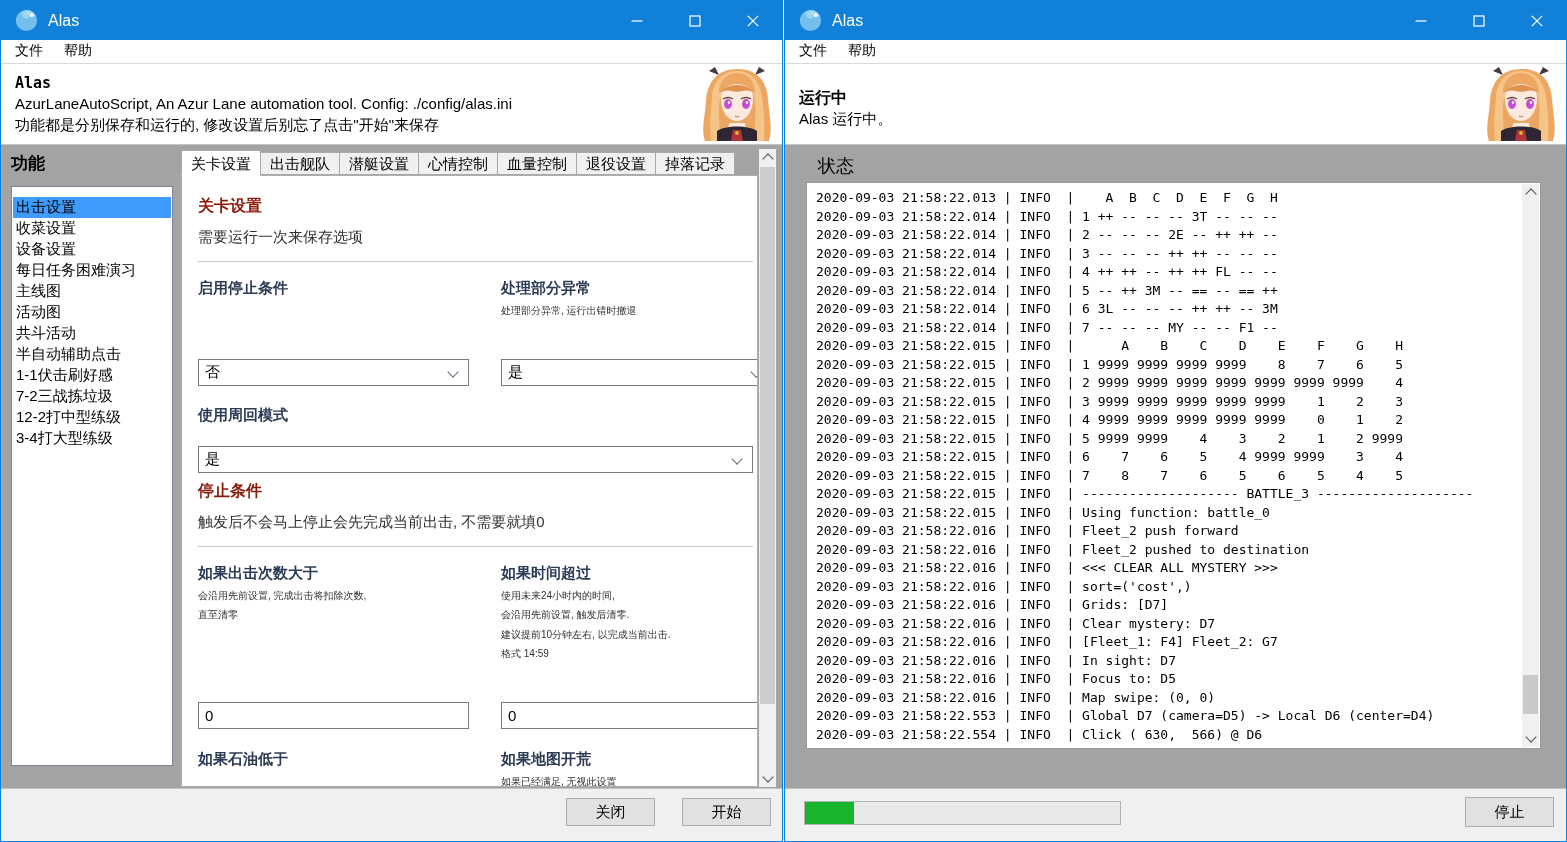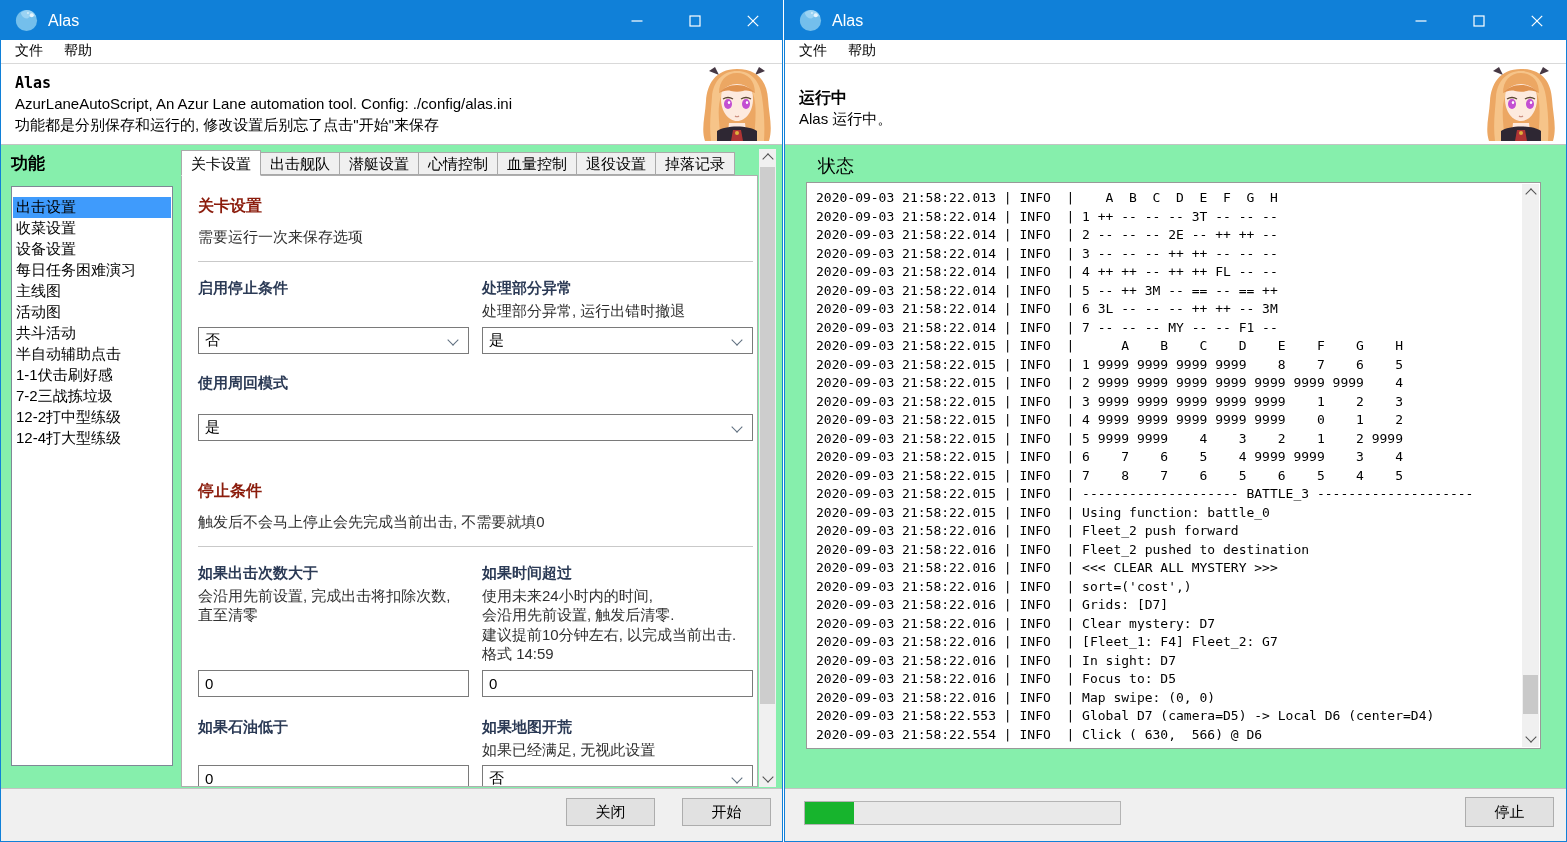--- a/index.html
+++ b/index.html
@@ -26,21 +26,21 @@
   
   .app-header{height:81px;flex:none;background:#fff;border-bottom:1px solid #c3c3c3;
               box-sizing:border-box;padding:9px 0 0 14px;position:relative;}
   .app-title-mono{font-family:"DejaVu Sans Mono","Liberation Mono",monospace;font-weight:bold;font-size:15px;line-height:20px;}
   .app-sub{font-size:15px;line-height:21px;}
   .app-note{font-size:15px;line-height:21px;}
   .run-title{font-weight:bold;font-size:16px;line-height:21px;margin-top:14px;}
   .avatar{position:absolute;right:7px;top:3px;width:76px;height:74px;}
 
   
-  .main{flex:1;position:relative;background:#86efac;overflow:hidden;}
+  .main{flex:1;position:relative;background:#a3a3a3;overflow:hidden;}
 
   
   .sidebar-title{position:absolute;left:10px;top:7px;font-size:17px;font-weight:bold;}
   .listbox{position:absolute;left:10px;top:41px;width:162px;height:580px;background:#fff;
            border:1px solid #7f8795;box-sizing:border-box;padding:10px 1px;font-size:15px;overflow:hidden;}
   .list-item{height:21px;line-height:20px;padding:0 3px;white-space:nowrap;}
   .list-item.selected{background:#3f9bfc;}
 
   
   .tabwrap{position:absolute;left:180px;top:4px;width:577px;bottom:0;}
@@ -50,32 +50,32 @@
   .tab:first-child{border-left:1px solid #a9a9a9;}
   .tab.active{height:26px;background:#fff;border-left:1px solid #a9a9a9;border-bottom:1px solid #fff;
               margin-bottom:-1px;padding-top:4px;z-index:3;}
   .tab-content{position:absolute;top:26px;left:0;right:0;bottom:1px;background:#fff;
                border:1px solid #aeaeae;box-sizing:border-box;overflow:hidden;padding:13px 4px 0 16px;}
 
   
   .sec-title{color:#8b1c0c;font-weight:bold;font-size:16px;line-height:20px;margin-top:7px;}
   .sec-desc{font-size:15px;line-height:20px;margin-top:11px;color:#303030;}
   .form-hr{border:none;border-top:1px solid #c9c9c9;margin:14px 0 16px 0;width:555px;}
-  .grid{display:grid;grid-template-columns:271px 271px;column-gap:13px;width:555px;}
+  .grid{display:grid;grid-template-columns:271px 271px;column-gap:13px;width:555px;gap:32px;}
   .f-label{font-weight:bold;font-size:15px;line-height:20px;color:#2b3a55;}
-  .f-desc{font-size:15px;line-height:19.5px;margin-top:3px;color:#303030;white-space:pre-line;}
+  .f-desc{font-size:10px;line-height:19.5px;margin-top:3px;color:#303030;white-space:pre-line;}
   .ctl{margin-top:6px;height:27px;box-sizing:border-box;border:1px solid #7a7a7a;background:#fff;
        font-size:15px;display:flex;align-items:center;padding:0 24px 0 6px;position:relative;}
   .ctl .chev-down-sm{position:absolute;right:11px;top:8px;width:7px;height:7px;
        border-right:1.6px solid #5f6f7f;border-bottom:1.6px solid #5f6f7f;transform:rotate(45deg);}
   input.textctl{margin-top:6px;height:27px;width:100%;box-sizing:border-box;border:1px solid #7a7a7a;
        background:#fff;font-size:15px;padding:0 6px;font-family:"Liberation Sans",sans-serif;outline:none;}
   .loop-label{margin-top:19px;}
   .full-select{width:555px;margin-top:21px;}
-  .sec-title.second{margin-top:40px;}
+  .sec-title.second{margin-top:8px;}
   .g3{margin-top:20px;}
 
   
   .scrollbar{position:absolute;background:#f0f0f0;}
   .sb-left{left:758px;top:4px;width:17px;bottom:1px;}
   .sb-btn{position:absolute;left:0;width:17px;height:17px;display:flex;align-items:center;justify-content:center;}
   .sb-btn.up{top:0;} .sb-btn.down{bottom:0;}
   .chev-up{width:7px;height:7px;border-left:1.5px solid #505050;border-top:1.5px solid #505050;
            transform:rotate(45deg);margin-top:3px;}
   .chev-dn{width:7px;height:7px;border-right:1.5px solid #505050;border-bottom:1.5px solid #505050;
@@ -178,21 +178,21 @@
         <div class="list-item">收菜设置</div>
         <div class="list-item">设备设置</div>
         <div class="list-item">每日任务困难演习</div>
         <div class="list-item">主线图</div>
         <div class="list-item">活动图</div>
         <div class="list-item">共斗活动</div>
         <div class="list-item">半自动辅助点击</div>
         <div class="list-item">1-1伏击刷好感</div>
         <div class="list-item">7-2三战拣垃圾</div>
         <div class="list-item">12-2打中型练级</div>
-        <div class="list-item">12-4打大型练级</div>
+        <div class="list-item">3-4打大型练级</div>
       </div>
 
     <div class="tabwrap">
       <div class="tabs">
           <div class="tab active">关卡设置</div>
           <div class="tab">出击舰队</div>
           <div class="tab">潜艇设置</div>
           <div class="tab">心情控制</div>
           <div class="tab">血量控制</div>
           <div class="tab">退役设置</div>

